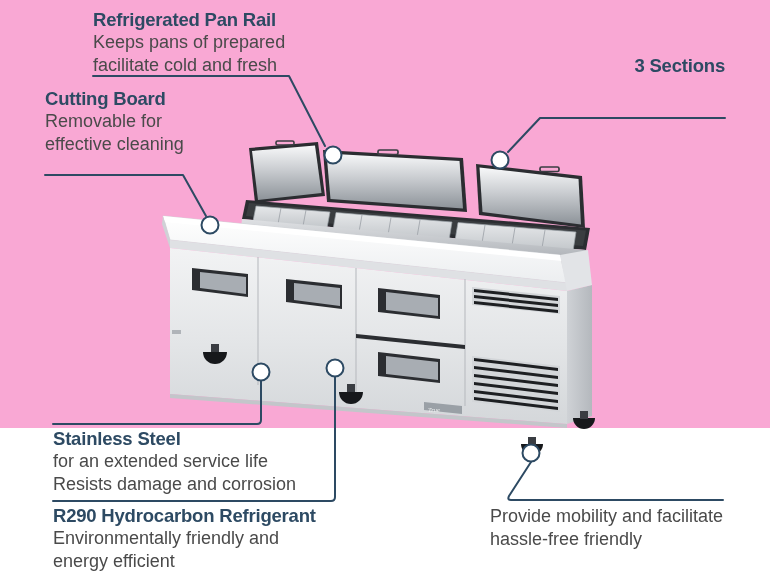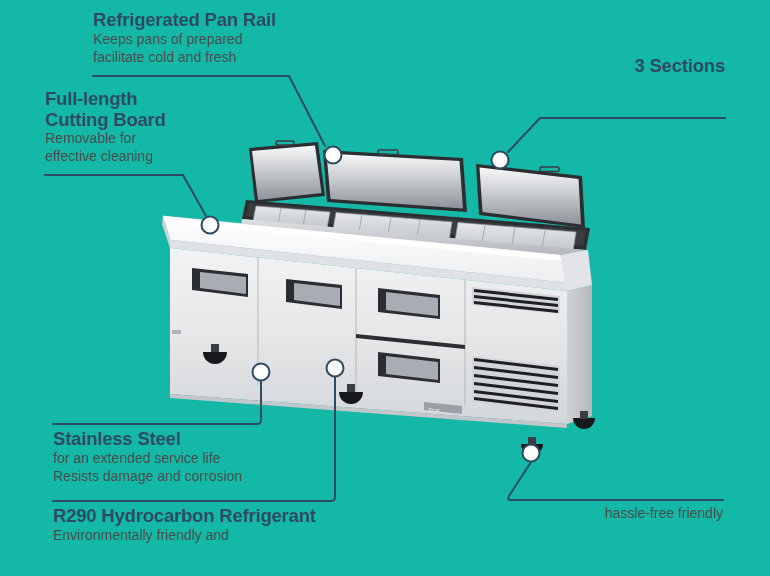--- a/index.html
+++ b/index.html
@@ -2,38 +2,38 @@
 <html><head>
 <meta charset="utf-8">
 <style>
   * { box-sizing: border-box; margin: 0; padding: 0; }
   html, body {
     width: 770px; height: 576px;
     background: #ffffff;
     font-family: "Liberation Sans", sans-serif;
     overflow: hidden;
   }
-  #stage { position: relative; width: 770px; height: 576px; background: #14b8a6; }
+  #stage { position: relative; width: 770px; height: 428px; background: #f9a8d4; }
 
   
   .callout { position: absolute; }
   .callout .title {
     font-weight: bold;
     color: #2d4a63;
     letter-spacing: -0.2px;
     line-height: 1.12;
     white-space: nowrap;
   }
   .callout .desc {
     color: #4a4a4a;
     line-height: 1.28;
     white-space: nowrap;
   }
   .t-lg .title { font-size: 18.5px; }
-  .t-lg .desc  { font-size: 14px; }
+  .t-lg .desc  { font-size: 18px; }
   .align-right { text-align: left; }
   .align-left  { text-align: left; }
 
   
   #lines { position: absolute; left: 0; top: 0; width: 770px; height: 576px; }
 
   
   #product { position: absolute; left: 0; top: 0; width: 770px; height: 576px; }
 </style>
 </head>
@@ -240,38 +240,39 @@
     </g>
   </svg>
 
   <div class="callout t-lg align-left" style="left:93px; top:10px;">
     <div class="title">Refrigerated Pan Rail</div>
     <div class="desc">Keeps pans of prepared</div>
     <div class="desc">facilitate cold and fresh</div>
   </div>
 
   <div class="callout t-lg align-left" style="left:45px; top:89px;">
-    <div class="title">Full-length</div>
     <div class="title">Cutting Board</div>
     <div class="desc">Removable for</div>
     <div class="desc">effective cleaning</div>
   </div>
 
   <div class="callout t-lg align-right" style="right:45px; top:56px;">
     <div class="title">3 Sections</div>
   </div>
 
   <div class="callout t-lg align-left" style="left:53px; top:429px;">
     <div class="title">Stainless Steel</div>
     <div class="desc">for an extended service life</div>
     <div class="desc">Resists damage and corrosion</div>
   </div>
 
   <div class="callout t-lg align-left" style="left:53px; top:506px;">
     <div class="title">R290 Hydrocarbon Refrigerant</div>
     <div class="desc">Environmentally friendly and</div>
+    <div class="desc">energy efficient</div>
   </div>
 
   <div class="callout t-lg align-right" style="right:47px; top:505px;">
+    <div class="desc">Provide mobility and facilitate</div>
     <div class="desc">hassle-free friendly</div>
   </div>
 
 </div>
 
 </body></html>

